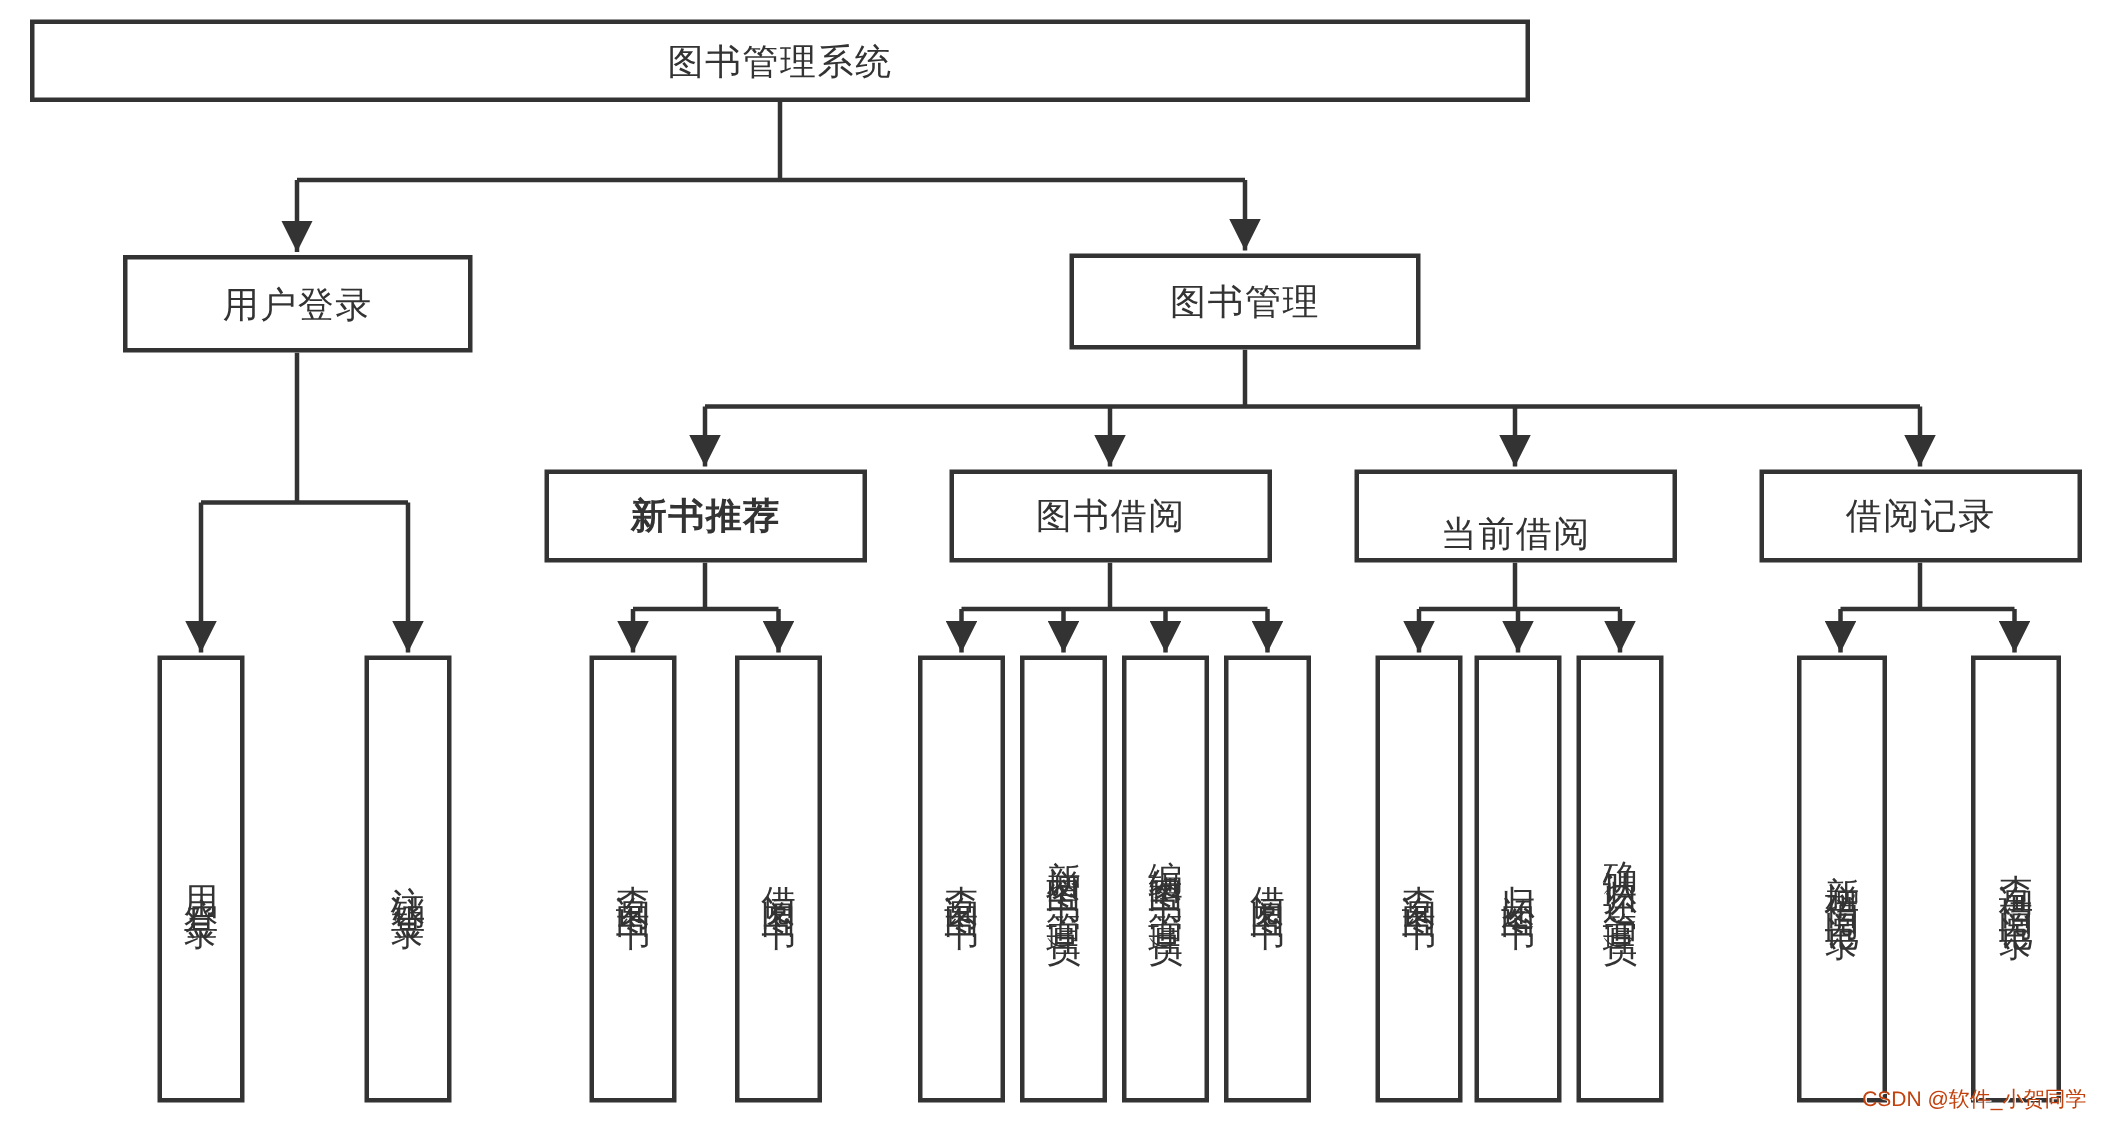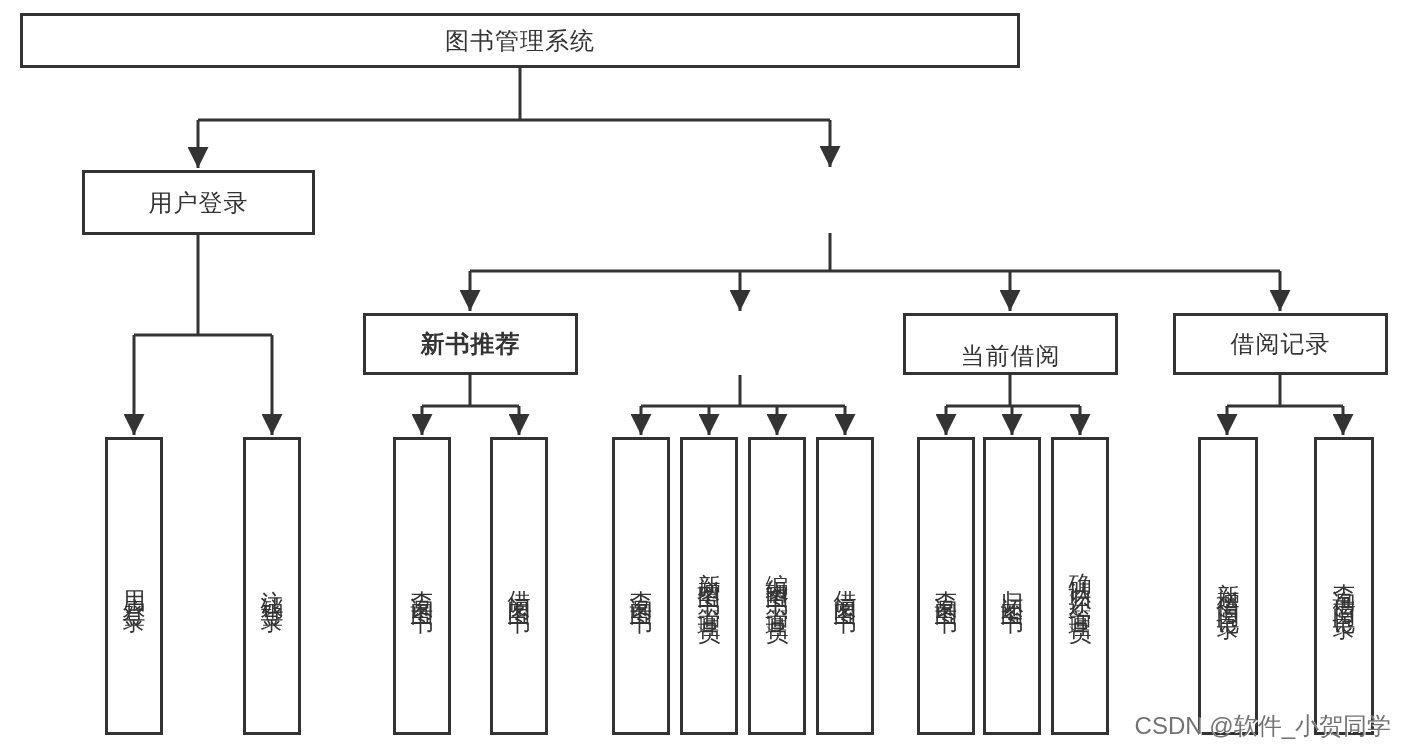--- a/index.html
+++ b/index.html
@@ -38,22 +38,22 @@
     text-orientation: mixed;
     font-size: 23px;
     letter-spacing: 7px;
     line-height: 1;
     white-space: nowrap;
   }
   .watermark {
     position: absolute;
     right: 14px;
     bottom: 5px;
-    font-size: 24px;
-    color: #737373;
+    font-size: 14px;
+    color: #c2410c;
     text-shadow: 1px 1px 0 #ffffff;
     z-index: 10;
     white-space: nowrap;
     text-align: center;
   }
 </style>
 </head>
 <body>
 
 <div id="stage">
@@ -120,23 +120,29 @@
     </g>
   </svg>
 
   <div class="node hbox" style="left:20px; top:13px; width:1000px; height:55px;">
     <span class="lbl">图书管理系统</span>
   </div>
 
   <div class="node hbox" style="left:82px; top:170px; width:233px; height:65px;">
     <span class="lbl">用户登录</span>
   </div>
+  <div class="node hbox" style="left:713px; top:169px; width:234px; height:64px;">
+    <span class="lbl">图书管理</span>
+  </div>
 
   <div class="node hbox" style="left:363px; top:313px; width:215px; height:62px;font-weight:bold;">
     <span class="lbl">新书推荐</span>
+  </div>
+  <div class="node hbox" style="left:633px; top:313px; width:215px; height:62px;">
+    <span class="lbl">图书借阅</span>
   </div>
   <div class="node hbox" style="left:903px; top:313px; width:215px; height:62px;align-items:flex-end;">
     <span class="lbl">当前借阅</span>
   </div>
   <div class="node hbox" style="left:1173px; top:313px; width:215px; height:62px;">
     <span class="lbl">借阅记录</span>
   </div>
 
   <div class="node vbox" style="left:105px;">
     <span class="lbl">用户登录</span>

